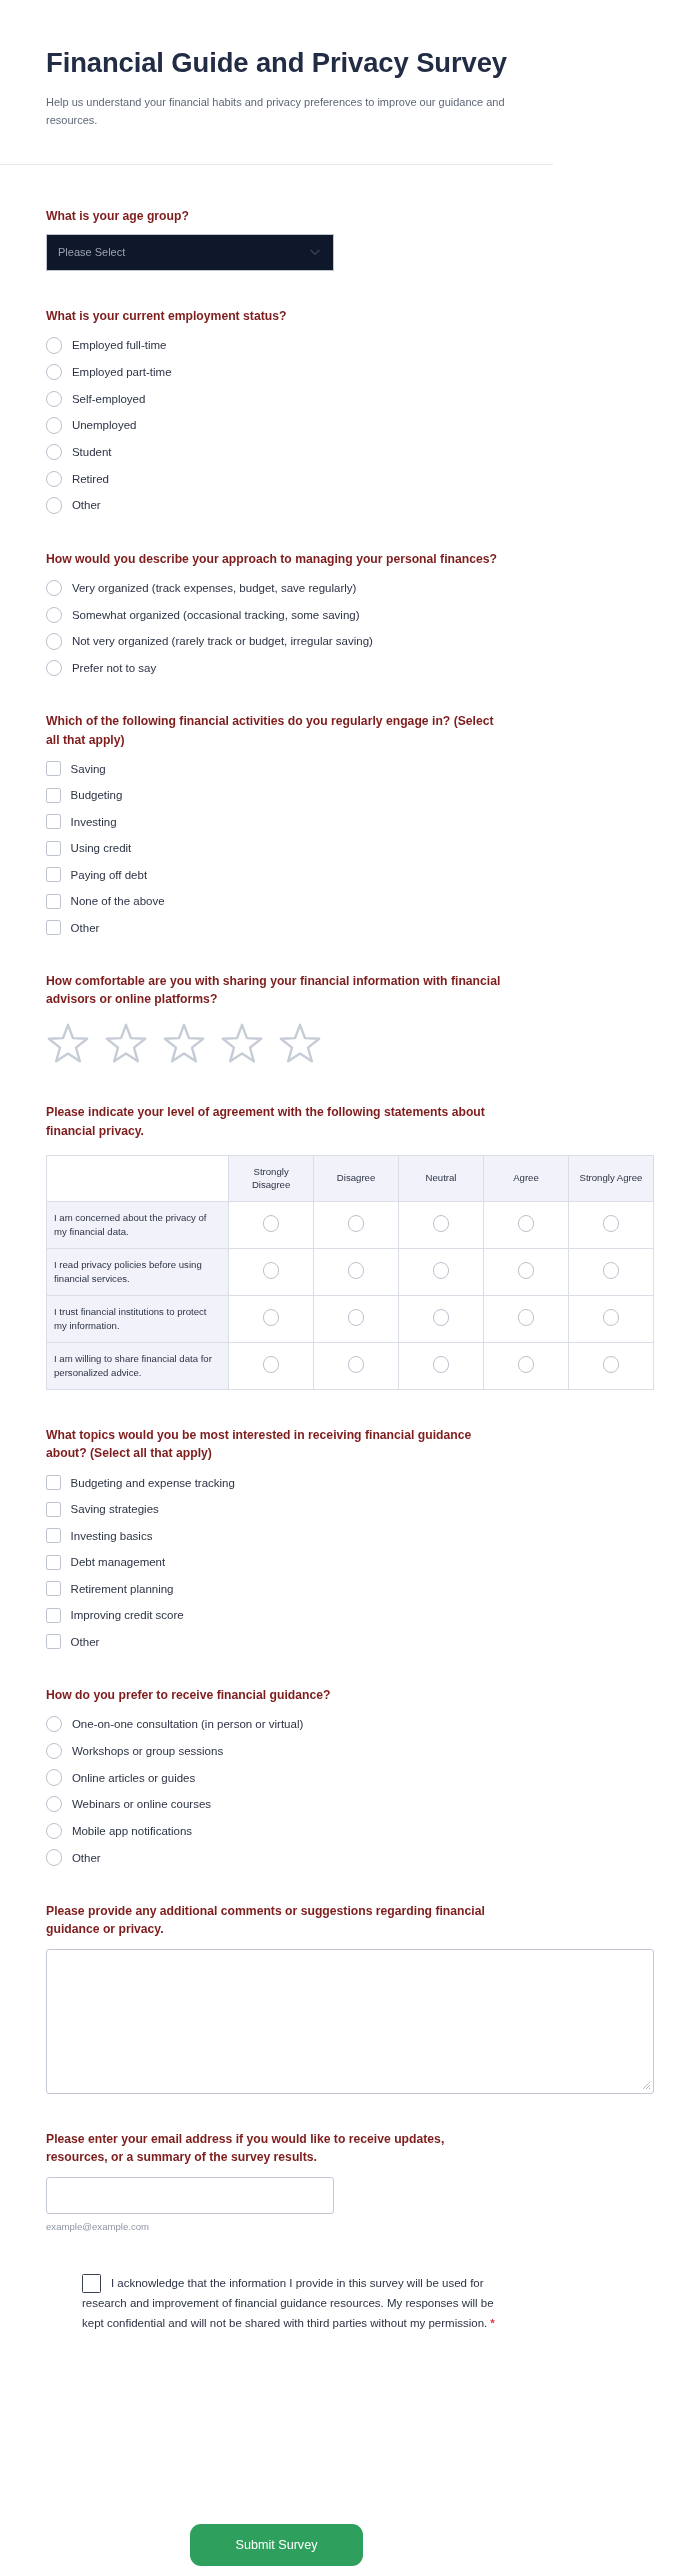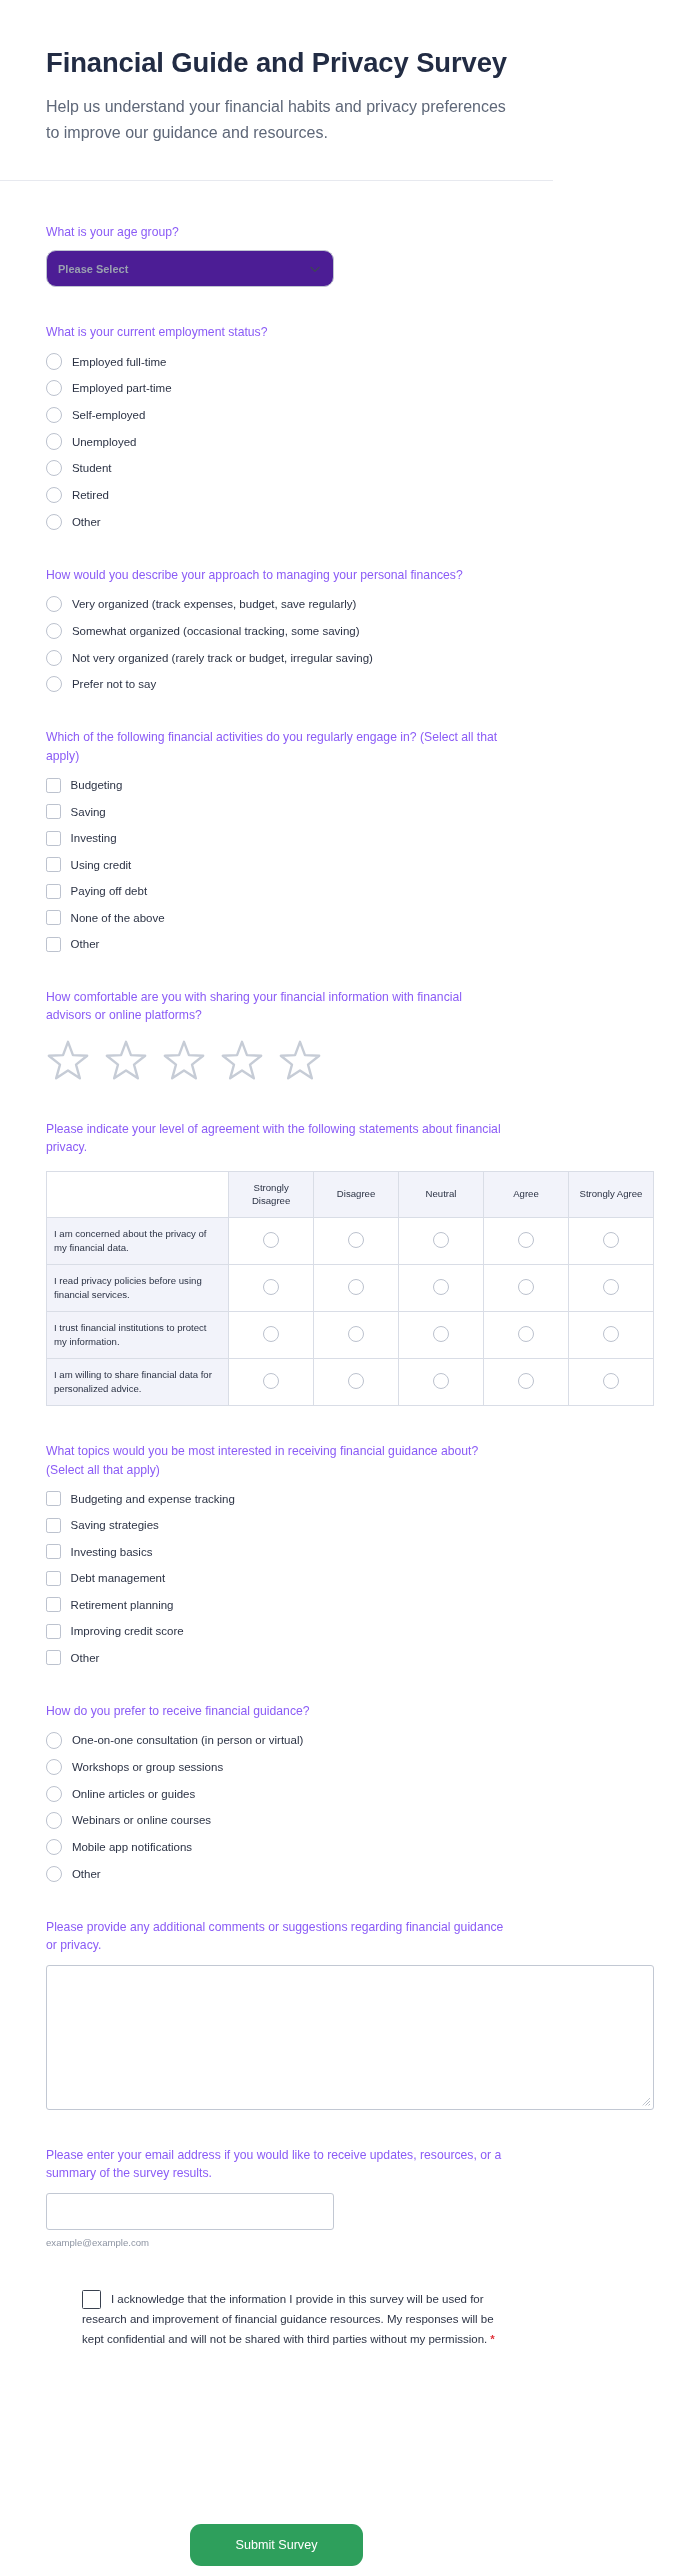--- a/index.html
+++ b/index.html
@@ -21,45 +21,44 @@
   }
   header { padding: 47px 46px 34px; }
   h1 {
     font-size: 27.4px;
     font-weight: 700;
     color: #222c44;
     letter-spacing: -0.1px;
     margin-bottom: 15px;
   }
   .subtitle {
-    font-size: 16px;
+    font-size: 11px;
     line-height: 1.62;
     color: #5e6778;
     max-width: 575px;
   }
   .divider { border-top: 0.7px solid #e7e9ef; }
   .form-body { padding: 6px 46px 0; }
   .question { margin-top: 36px; }
   .q-label {
     display: block;
     font-size: 12.2px;
-    font-weight: 400;
+    font-weight: 700;
     line-height: 1.5;
-    color: #8b5cf6;
+    color: #7f1d1d;
     max-width: 608px;
   }
   .control { margin-top: 9px; }
   .select {
     width: 288px; height: 37px;
-    border: 0.7px solid #bfc5d1; border-radius: 10px;
-    background: #4c1d95;
+    border: 0.7px solid #bfc5d1; border-radius: 0;
+    background: #0f172a;
     display: flex; align-items: center; justify-content: space-between;
     padding: 0 11px;
     cursor: pointer;
-    font-weight: bold;
   }
   .select .placeholder { color: #9aa1b0; font-size: 11px; }
   .chevron { width: 14px; height: 14px; color: #3e4657; flex: 0 0 auto; }
   .options { margin-top: 12px; }
   .option { display: flex; align-items: center; margin-bottom: 10.4px; cursor: pointer; }
   .radio {
     width: 16.3px; height: 16.3px; border-radius: 50%;
     border: 0.7px solid #bcc2ce; background: #fff; flex: 0 0 auto;
   }
   .checkbox {
@@ -200,25 +199,25 @@
             <span class="option-label">Prefer not to say</span>
           </div>
       </div>
     </section>
 
     <section class="question">
       <label class="q-label">Which of the following financial activities do you regularly engage in? (Select all that apply)</label>
       <div class="options">
         <div class="option">
             <span class="checkbox"></span>
+            <span class="option-label">Saving</span>
+          </div>
+        <div class="option">
+            <span class="checkbox"></span>
             <span class="option-label">Budgeting</span>
-          </div>
-        <div class="option">
-            <span class="checkbox"></span>
-            <span class="option-label">Saving</span>
           </div>
         <div class="option">
             <span class="checkbox"></span>
             <span class="option-label">Investing</span>
           </div>
         <div class="option">
             <span class="checkbox"></span>
             <span class="option-label">Using credit</span>
           </div>
         <div class="option">

